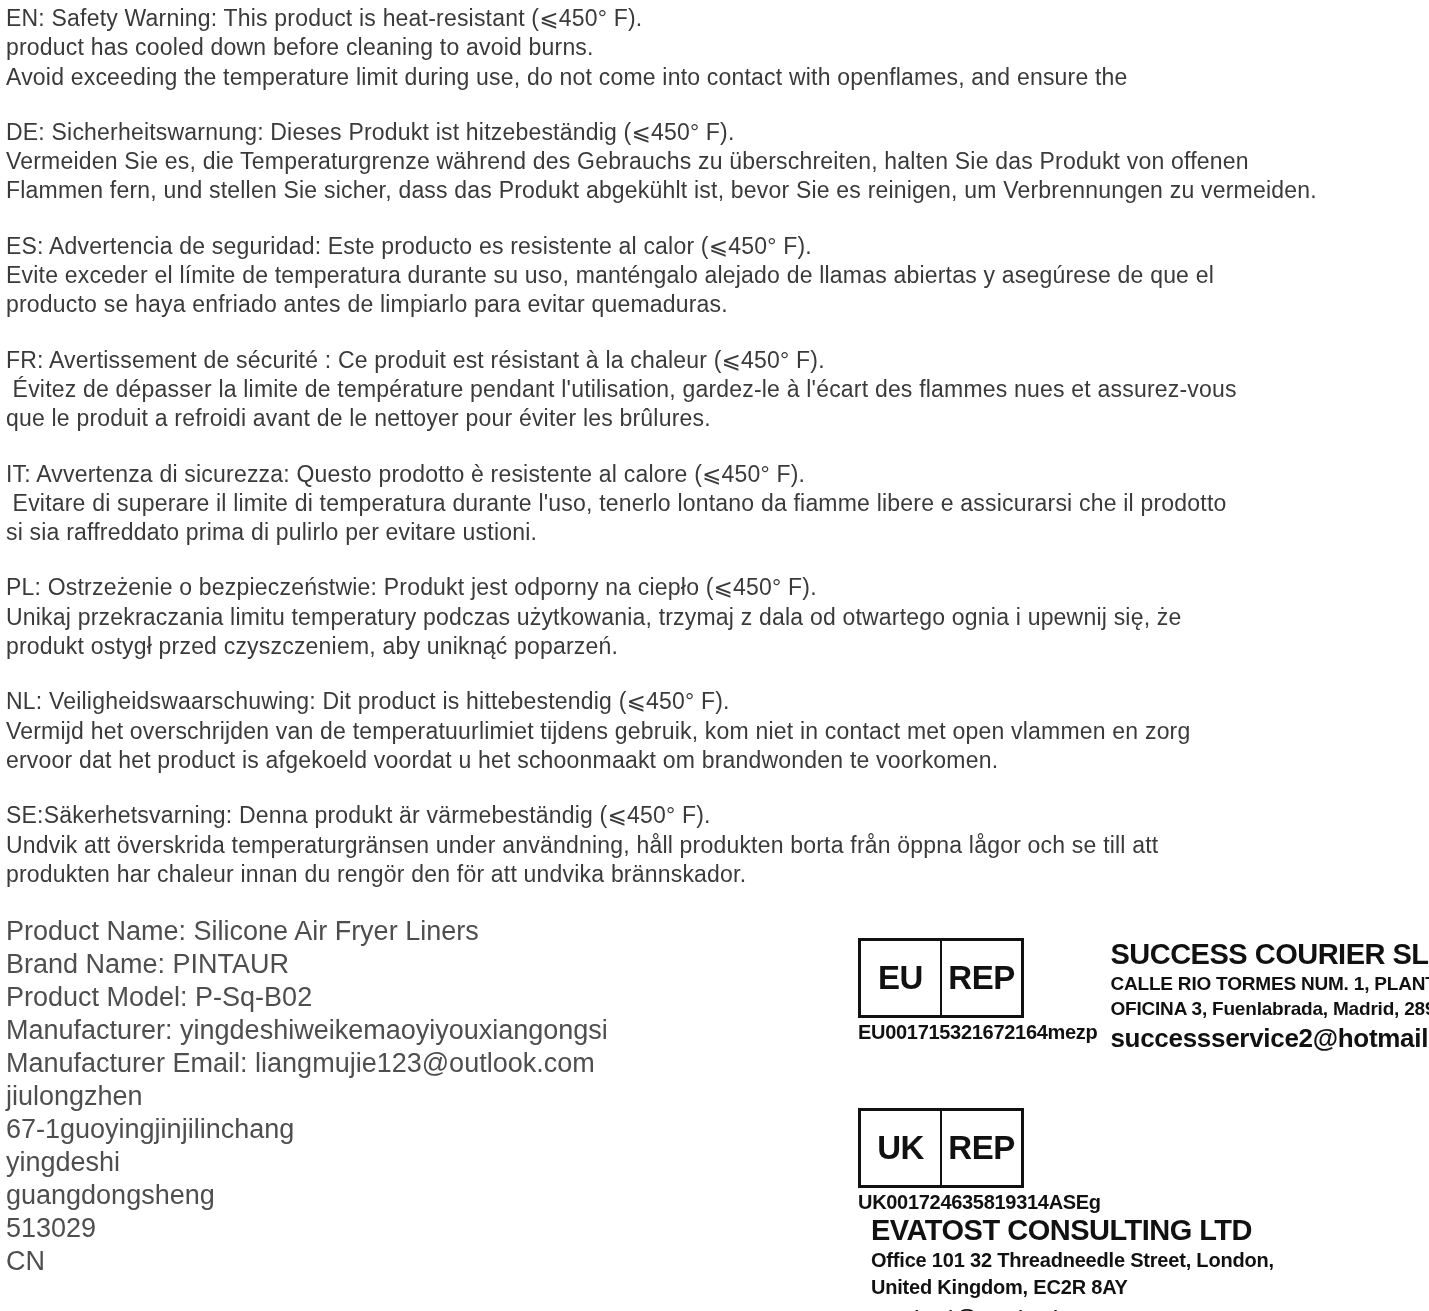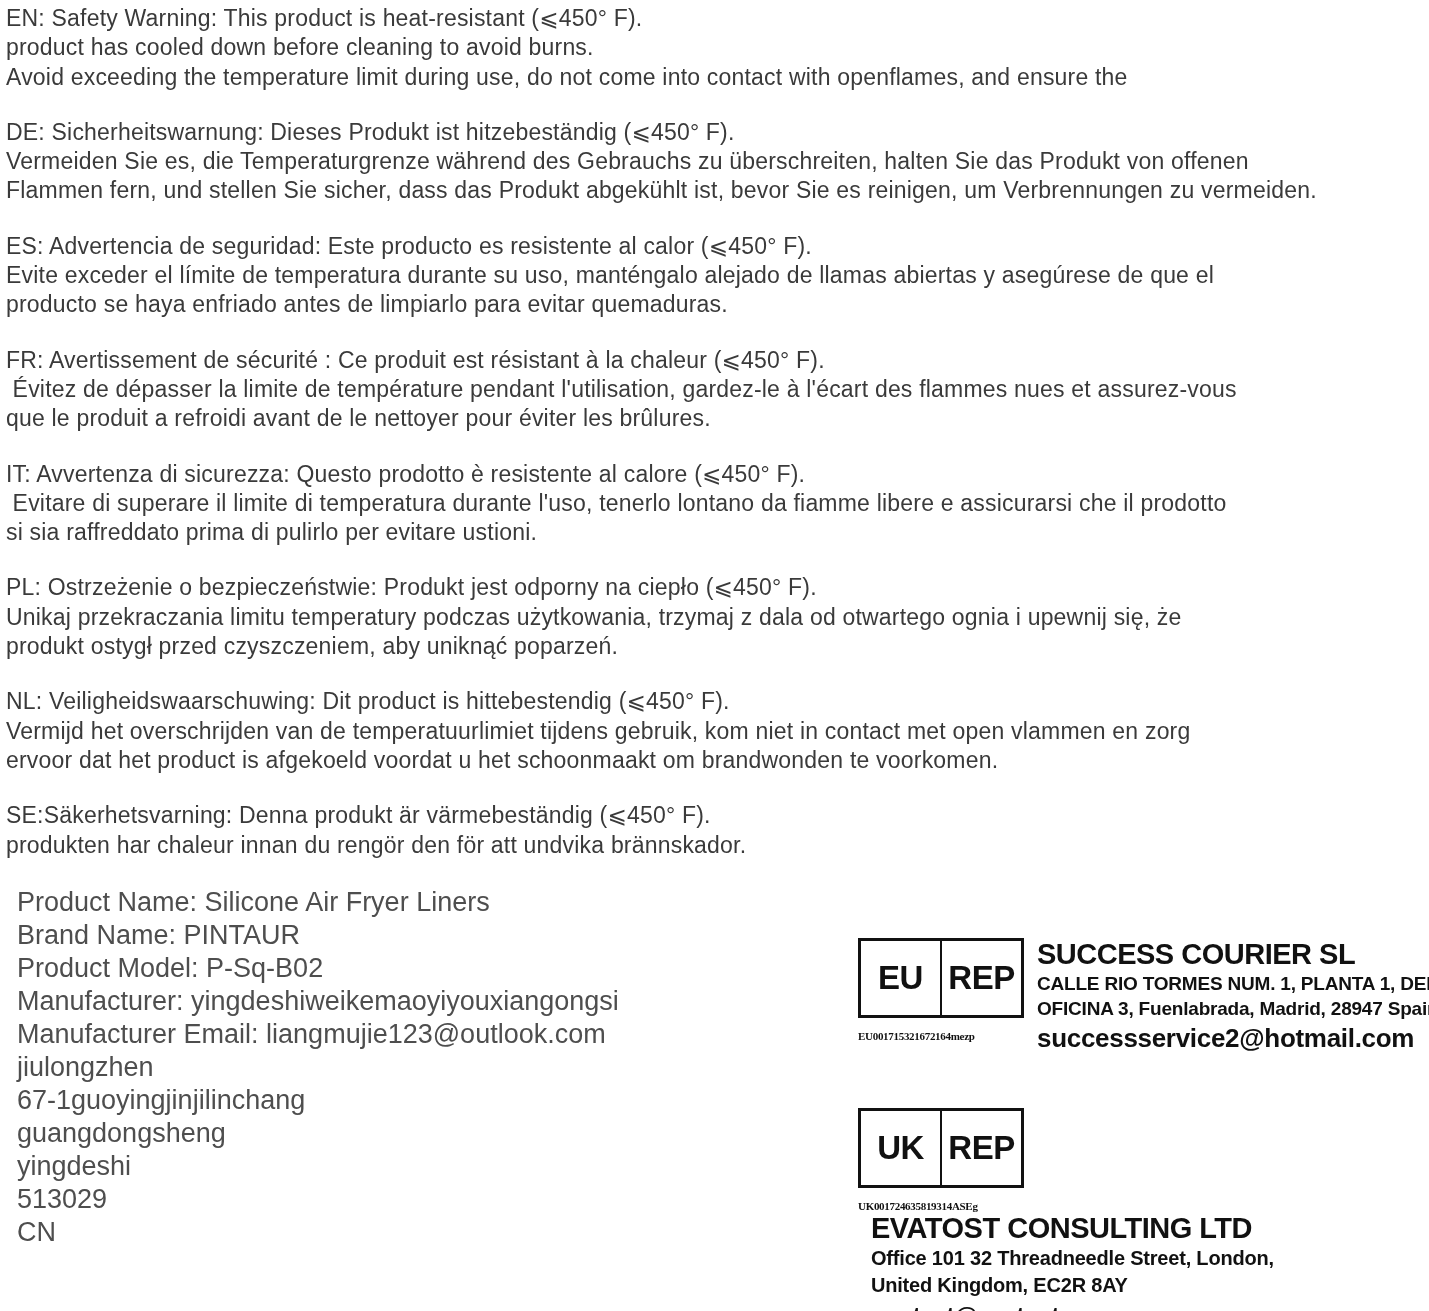--- a/index.html
+++ b/index.html
@@ -16,21 +16,21 @@
   
   .warning-section{margin:0 0 26px 0;}
   .warning-line{
     font-size:23px;
     line-height:29.3px;
     color:#3a3a3a;
     white-space:pre;
     letter-spacing:0.2px;
   }
   
-  .product-info{margin:11px;}
+  .product-info{margin:0;}
   .product-line{
     font-size:27px;
     line-height:33px;
     color:#4e4e4e;
     white-space:pre;
   }
   
   .rep-column{
     position:absolute;
     left:852px;
@@ -53,27 +53,26 @@
     display:flex;
     align-items:center;
     justify-content:center;
     font-size:33px;
     font-weight:bold;
     color:#111111;
     letter-spacing:-0.5px;
   }
   .rep-cell-left{border-right:2px solid #111111;}
   .rep-code{
-    margin-top:12px;
-    font-size:11px;
+    margin-top:3px;
+    font-size:20px;
     font-weight:600;
     color:#111111;
     letter-spacing:-0.3px;
     white-space:pre;
-    font-family:Liberation Serif, serif;
   }
   .rep-info{margin-left:13px;flex:1 1 auto;}
   .rep-company{
     font-size:29px;
     font-weight:bold;
     color:#111111;
     letter-spacing:-0.5px;
     line-height:33px;
     white-space:pre;
   }
@@ -118,34 +117,35 @@
         <div class="warning-line">Unikaj przekraczania limitu temperatury podczas użytkowania, trzymaj z dala od otwartego ognia i upewnij się, że</div>
         <div class="warning-line">produkt ostygł przed czyszczeniem, aby uniknąć poparzeń.</div>
       </div>
       <div class="warning-section">
         <div class="warning-line">NL: Veiligheidswaarschuwing: Dit product is hittebestendig (⩽450° F).</div>
         <div class="warning-line">Vermijd het overschrijden van de temperatuurlimiet tijdens gebruik, kom niet in contact met open vlammen en zorg</div>
         <div class="warning-line">ervoor dat het product is afgekoeld voordat u het schoonmaakt om brandwonden te voorkomen.</div>
       </div>
       <div class="warning-section">
         <div class="warning-line">SE:Säkerhetsvarning: Denna produkt är värmebeständig (⩽450° F).</div>
+        <div class="warning-line">Undvik att överskrida temperaturgränsen under användning, håll produkten borta från öppna lågor och se till att</div>
         <div class="warning-line">produkten har chaleur innan du rengör den för att undvika brännskador.</div>
       </div>
     </div>
 
   <div class="product-info" id="product-mount">
       <div class="product-line">Product Name: Silicone Air Fryer Liners</div>
       <div class="product-line">Brand Name: PINTAUR</div>
       <div class="product-line">Product Model: P-Sq-B02</div>
       <div class="product-line">Manufacturer: yingdeshiweikemaoyiyouxiangongsi</div>
       <div class="product-line">Manufacturer Email: liangmujie123@outlook.com</div>
       <div class="product-line">jiulongzhen</div>
       <div class="product-line">67-1guoyingjinjilinchang</div>
+      <div class="product-line">yingdeshi</div>
       <div class="product-line">guangdongsheng</div>
-      <div class="product-line">yingdeshi</div>
       <div class="product-line">513029</div>
       <div class="product-line">CN</div>
     </div>
 
   <div class="rep-column">
 
     <div class="rep-block">
       <div class="rep-left">
         <div class="rep-box">
           <div class="rep-cell rep-cell-left">EU</div>

